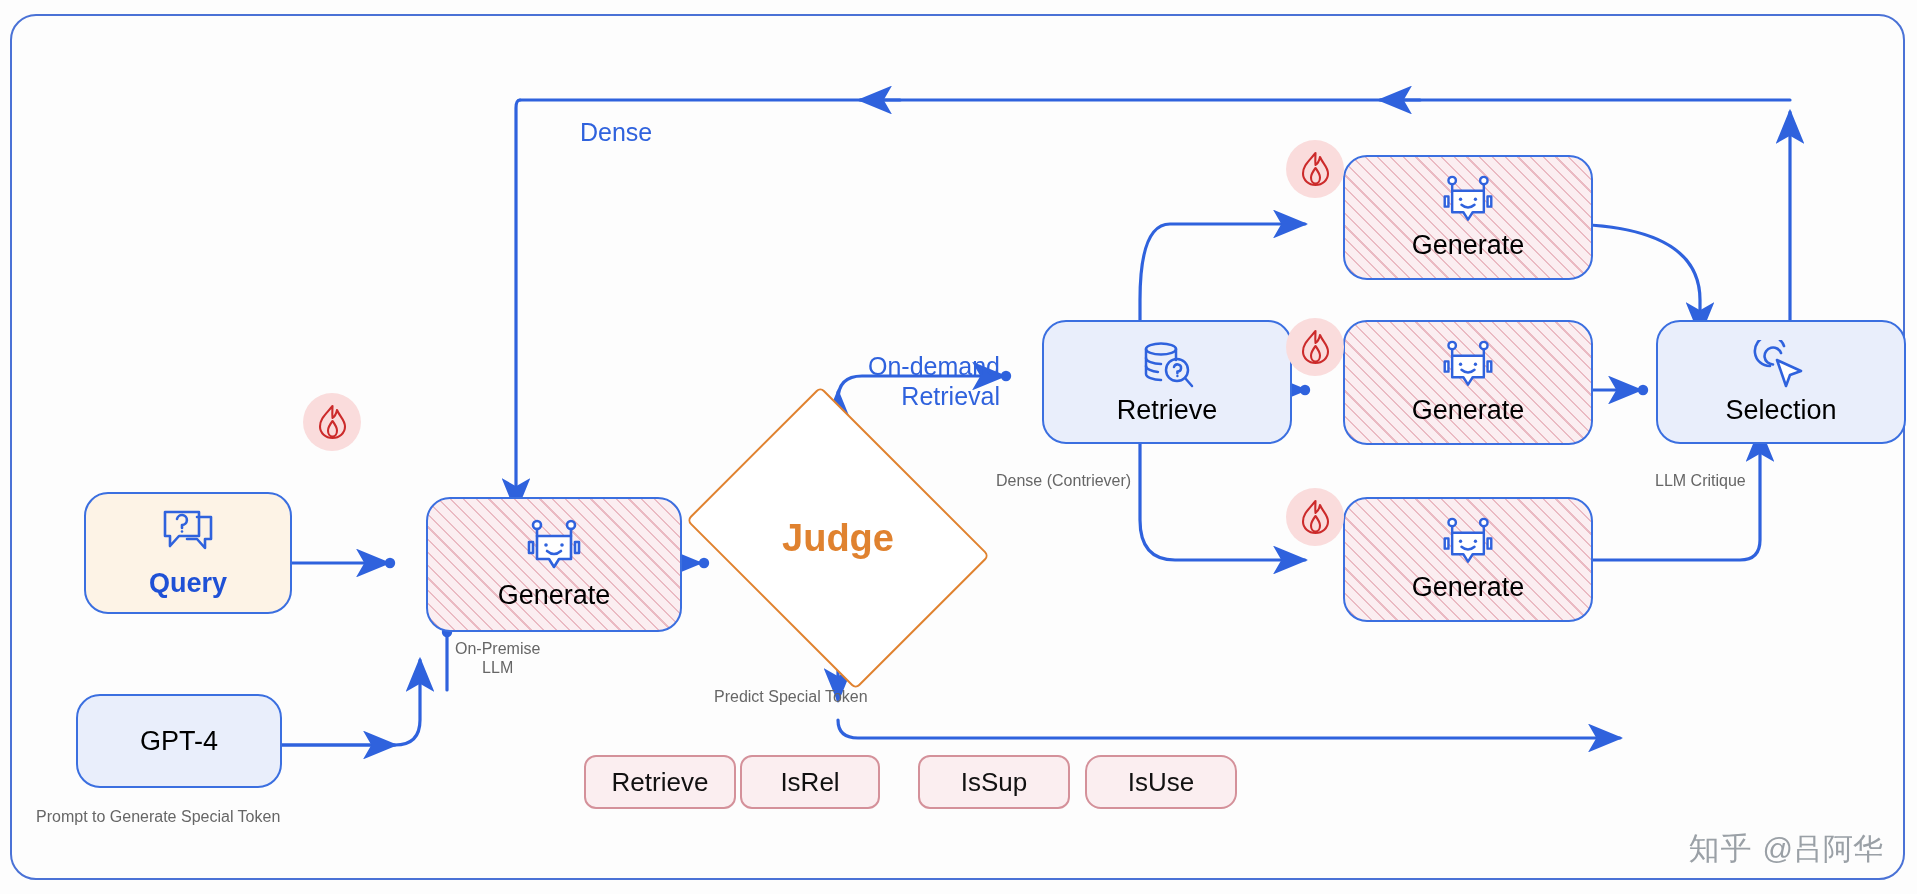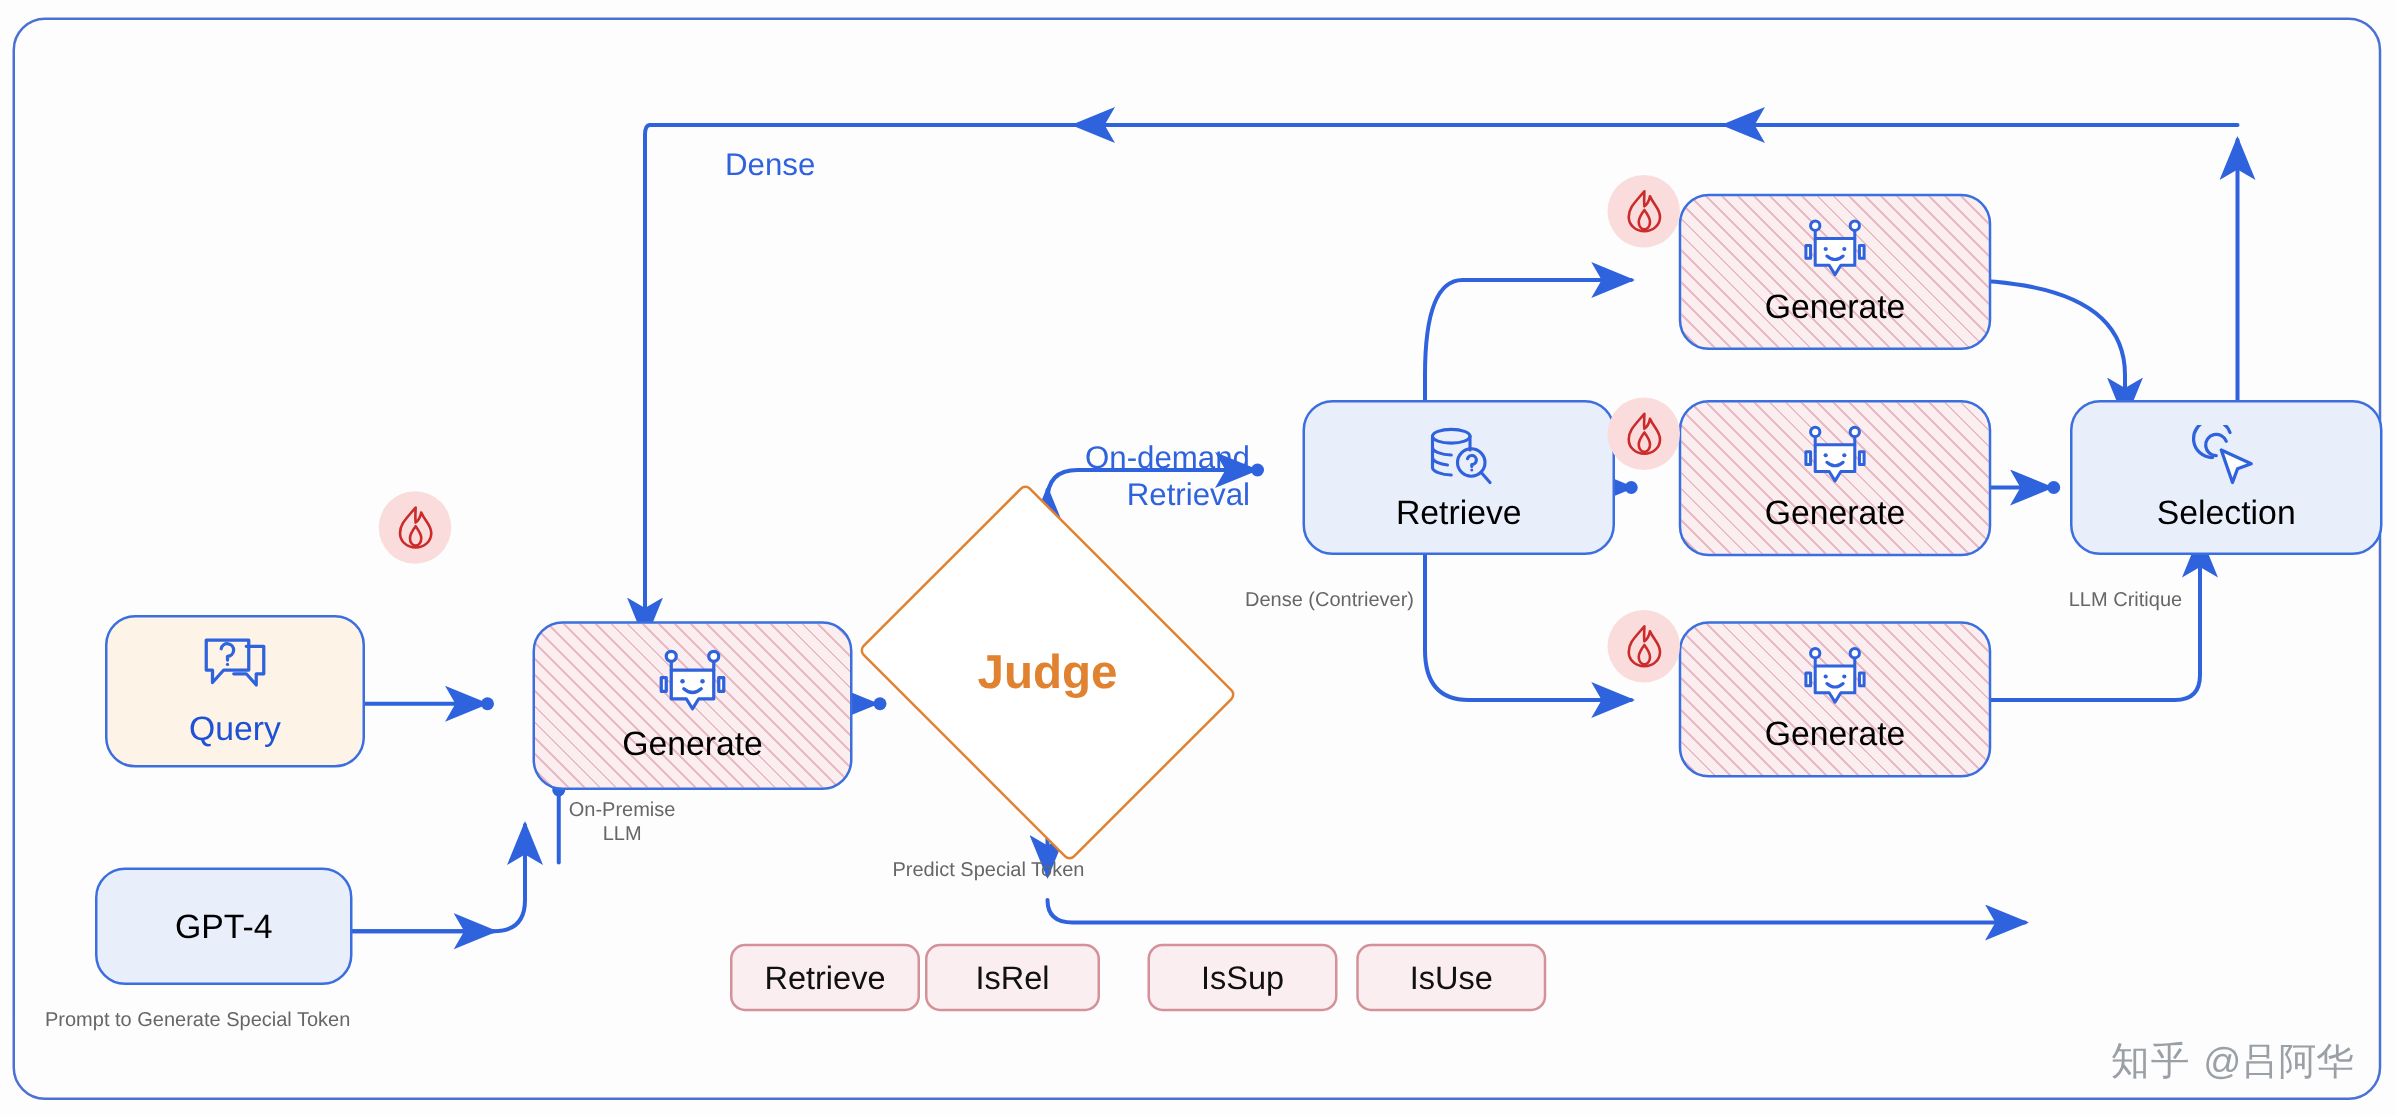--- a/index.html
+++ b/index.html
@@ -24,21 +24,21 @@
 
   
   .node{
     position:absolute;box-sizing:border-box;
     border:2.5px solid #3b6fe0;border-radius:24px;
     display:flex;flex-direction:column;align-items:center;justify-content:center;
     z-index:3;
     margin-left:36px;
   }
   .node .label{font-size:27px;color:#000;line-height:1.05;}
-  .node .label.blue{color:#1f51d6;font-weight:normal;}
+  .node .label.blue{color:#1f51d6;font-weight:bold;}
   .node .icon{display:flex;align-items:center;justify-content:center;}
 
   .n-cream{background:#fdf3e6;}
   .n-blue{background:#e9eefb;}
   .n-hatch{
     background-color:#fbeef1;
     background-image:repeating-linear-gradient(45deg,
       rgba(200,80,100,.33) 0px, rgba(200,80,100,.33) 1.6px,
       rgba(0,0,0,0) 1.6px, rgba(0,0,0,0) 9px);
   }
@@ -305,21 +305,21 @@
 
   <div class="pill" style="left:584px;top:755px;width:152px;">
     <span>Retrieve</span>
   </div>
   <div class="pill" style="left:740px;top:755px;width:140px;">
     <span>IsRel</span>
   </div>
   <div class="pill" style="left:918px;top:755px;width:152px;">
     <span>IsSup</span>
   </div>
-  <div class="pill" style="left:1085px;top:755px;width:152px;">
+  <div class="pill" style="left:1085px;top:755px;width:152px;border-radius:16px;">
     <span>IsUse</span>
   </div>
 
   <div class="watermark">
     <span class="wm-logo">知乎</span>
     <span>@吕阿华</span>
   </div>
 
 </div>
 

